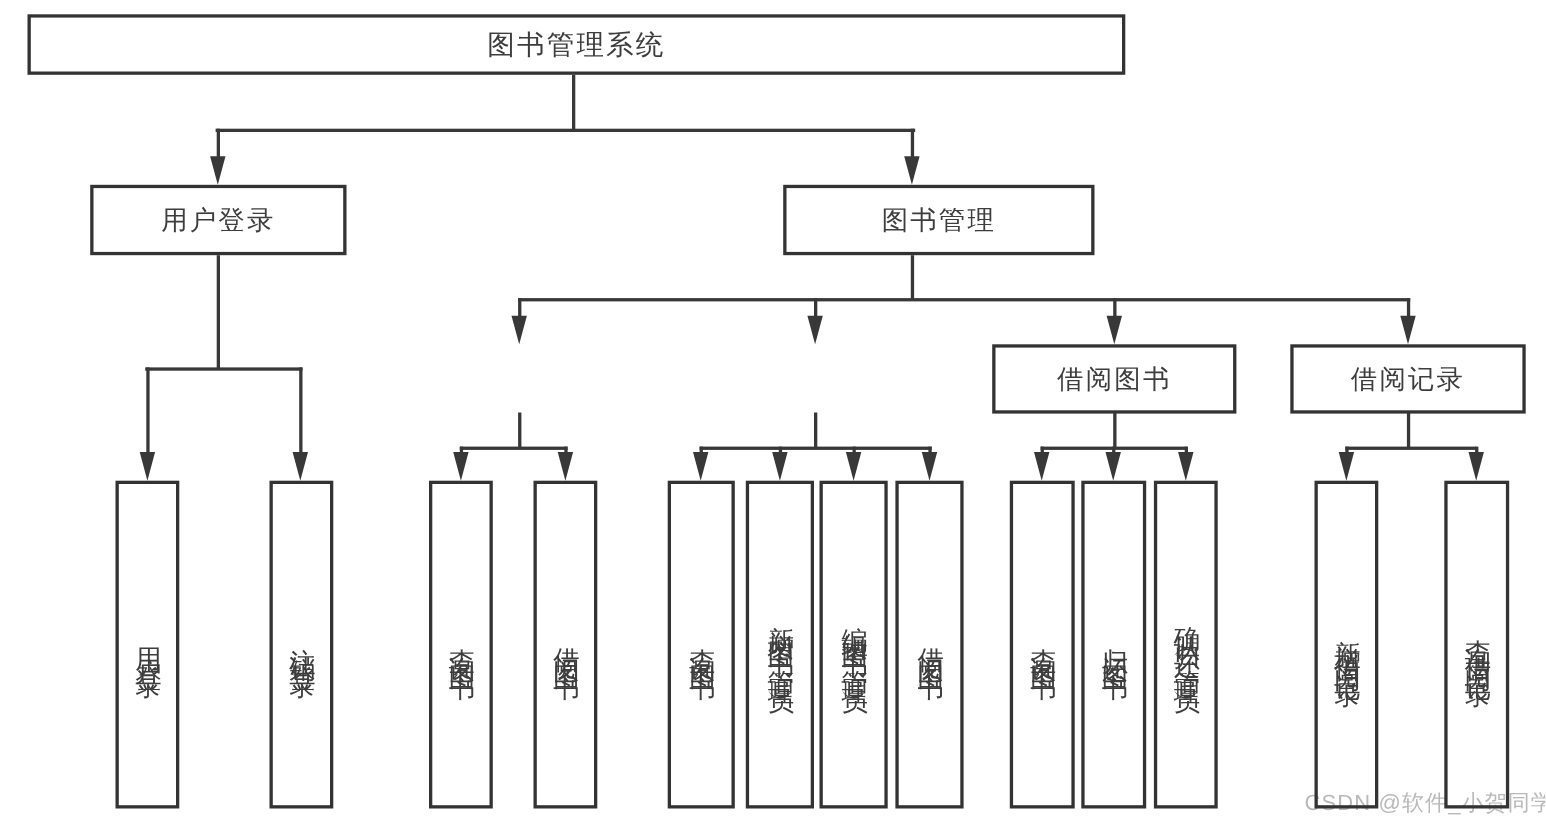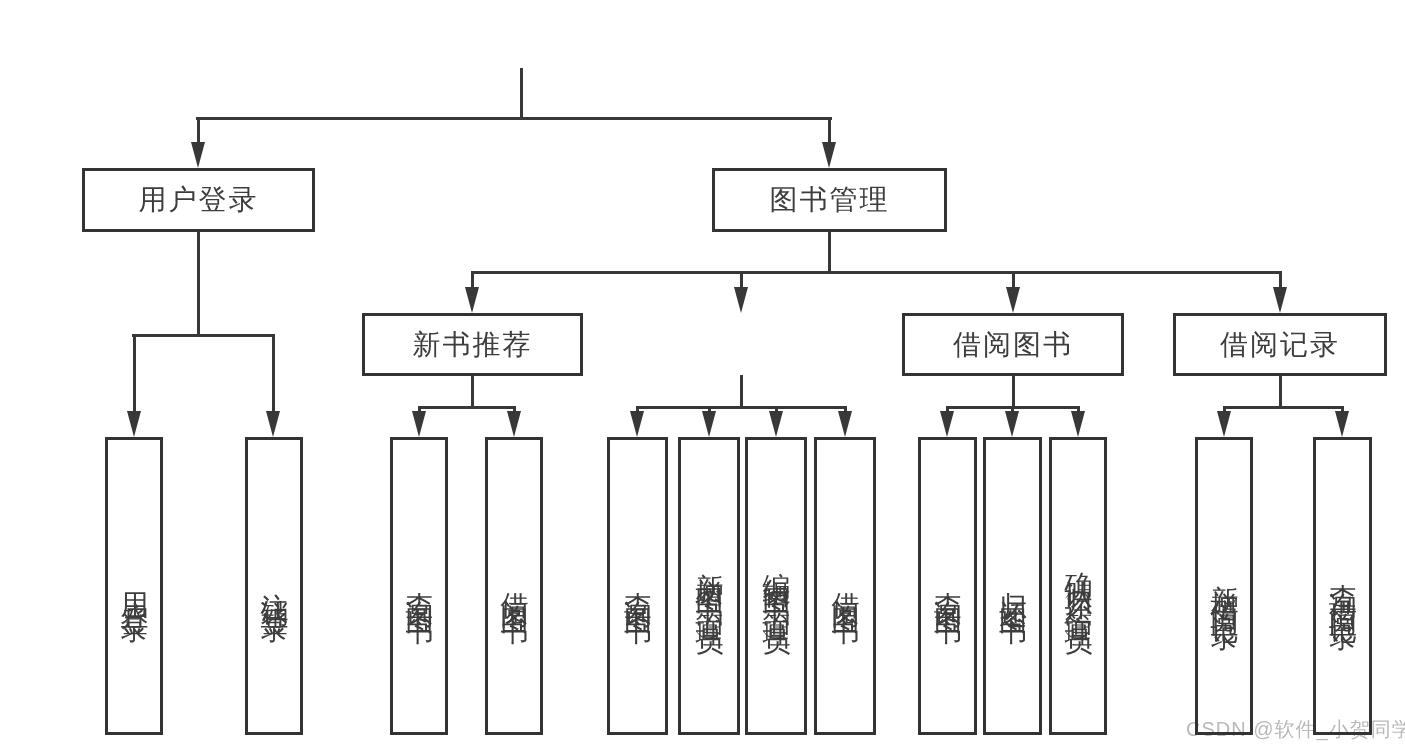--- a/index.html
+++ b/index.html
@@ -3,21 +3,21 @@
 <meta charset="utf-8">
 <style>
   html,body{margin:0;padding:0;background:#fff;}
   .canvas{
     position:relative;width:1405px;height:747px;background:#ffffff;overflow:hidden;
     font-family:"Liberation Sans","DejaVu Sans",sans-serif;
   }
   .box{
     position:absolute;box-sizing:border-box;border:3px solid #333333;background:transparent;
     display:flex;align-items:center;justify-content:center;
-    color:#3d3d3d;font-size:28px;letter-spacing:2px;z-index:2;
+    color:#3d3d3d;font-size:24px;letter-spacing:2px;z-index:2;
   }
   .title{font-size:25px;}
   .vbox{
     writing-mode:vertical-rl;text-orientation:mixed;letter-spacing:8px;line-height:1;
   }
   .hline{position:absolute;height:3px;background:#383838;z-index:2;}
   .vline{position:absolute;width:3px;background:#383838;z-index:2;}
   .arr{
     position:absolute;width:0;height:0;z-index:2;
     border-left:7px solid transparent;border-right:7px solid transparent;border-top:26px solid #383838;
@@ -27,50 +27,50 @@
     color:#b9b9b9;font-size:20px;letter-spacing:1px;white-space:nowrap;
   }
 </style>
 </head>
 <body>
 
 <div class="canvas">
 
   <div class="watermark">CSDN @软件_小贺同学</div>
 
+  <div class="box title" style="left:25px;top:13px;width:998px;height:55px;">图书管理系统</div>
 
   <div class="vline" style="left:520px;top:68px;height:50px;"></div>
   <div class="hline" style="left:196px;top:117px;width:636px;"></div>
   <div class="vline" style="left:197px;top:117px;height:30px;"></div>
   <div class="arr" style="left:191px;top:142px;"></div>
   <div class="vline" style="left:828px;top:117px;height:30px;"></div>
   <div class="arr" style="left:822px;top:142px;"></div>
 
   <div class="box" style="left:82px;top:168px;width:233px;height:64px;">用户登录</div>
-  <div class="box" style="left:712px;top:168px;width:235px;height:64px;">图书管理</div>
+  <div class="box" style="left:712px;top:168px;width:283px;height:64px;">图书管理</div>
 
   <div class="vline" style="left:197px;top:232px;height:104px;"></div>
   <div class="hline" style="left:132px;top:334px;width:143px;"></div>
   <div class="vline" style="left:133px;top:334px;height:80px;"></div>
   <div class="arr" style="left:127px;top:411px;"></div>
   <div class="vline" style="left:272px;top:334px;height:80px;"></div>
   <div class="arr" style="left:266px;top:411px;"></div>
 
   <div class="vline" style="left:828px;top:232px;height:41px;"></div>
   <div class="hline" style="left:471px;top:271px;width:811px;"></div>
   <div class="vline" style="left:471px;top:271px;height:20px;"></div>
   <div class="arr" style="left:465px;top:287px;"></div>
   <div class="vline" style="left:740px;top:271px;height:20px;"></div>
   <div class="arr" style="left:734px;top:287px;"></div>
   <div class="vline" style="left:1012px;top:271px;height:20px;"></div>
   <div class="arr" style="left:1006px;top:287px;"></div>
   <div class="vline" style="left:1279px;top:271px;height:20px;"></div>
   <div class="arr" style="left:1273px;top:287px;"></div>
 
-  <div class="box" style="left:362px;top:313px;width:221px;height:63px;">新书推荐</div>
   <div class="box" style="left:902px;top:313px;width:222px;height:63px;">借阅图书</div>
   <div class="box" style="left:1173px;top:313px;width:214px;height:63px;">借阅记录</div>
 
   <div class="vline" style="left:471px;top:375px;height:33px;"></div>
   <div class="hline" style="left:418px;top:406px;width:98px;"></div>
   <div class="vline" style="left:418px;top:406px;height:10px;"></div>
   <div class="arr" style="left:412px;top:411px;"></div>
   <div class="vline" style="left:513px;top:406px;height:10px;"></div>
   <div class="arr" style="left:507px;top:411px;"></div>
 

